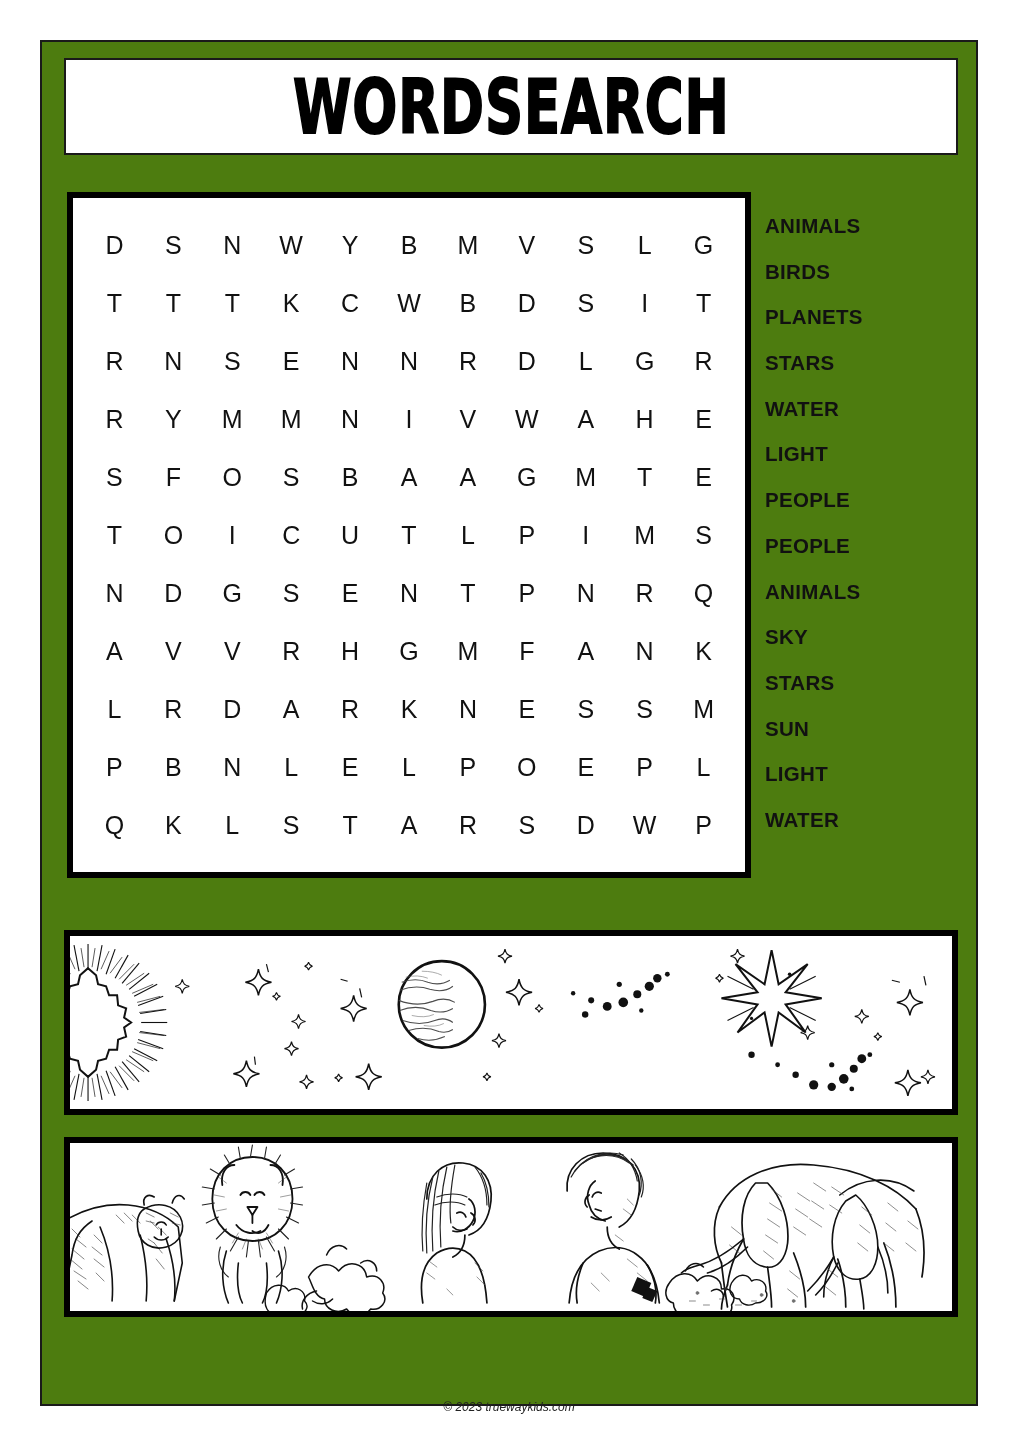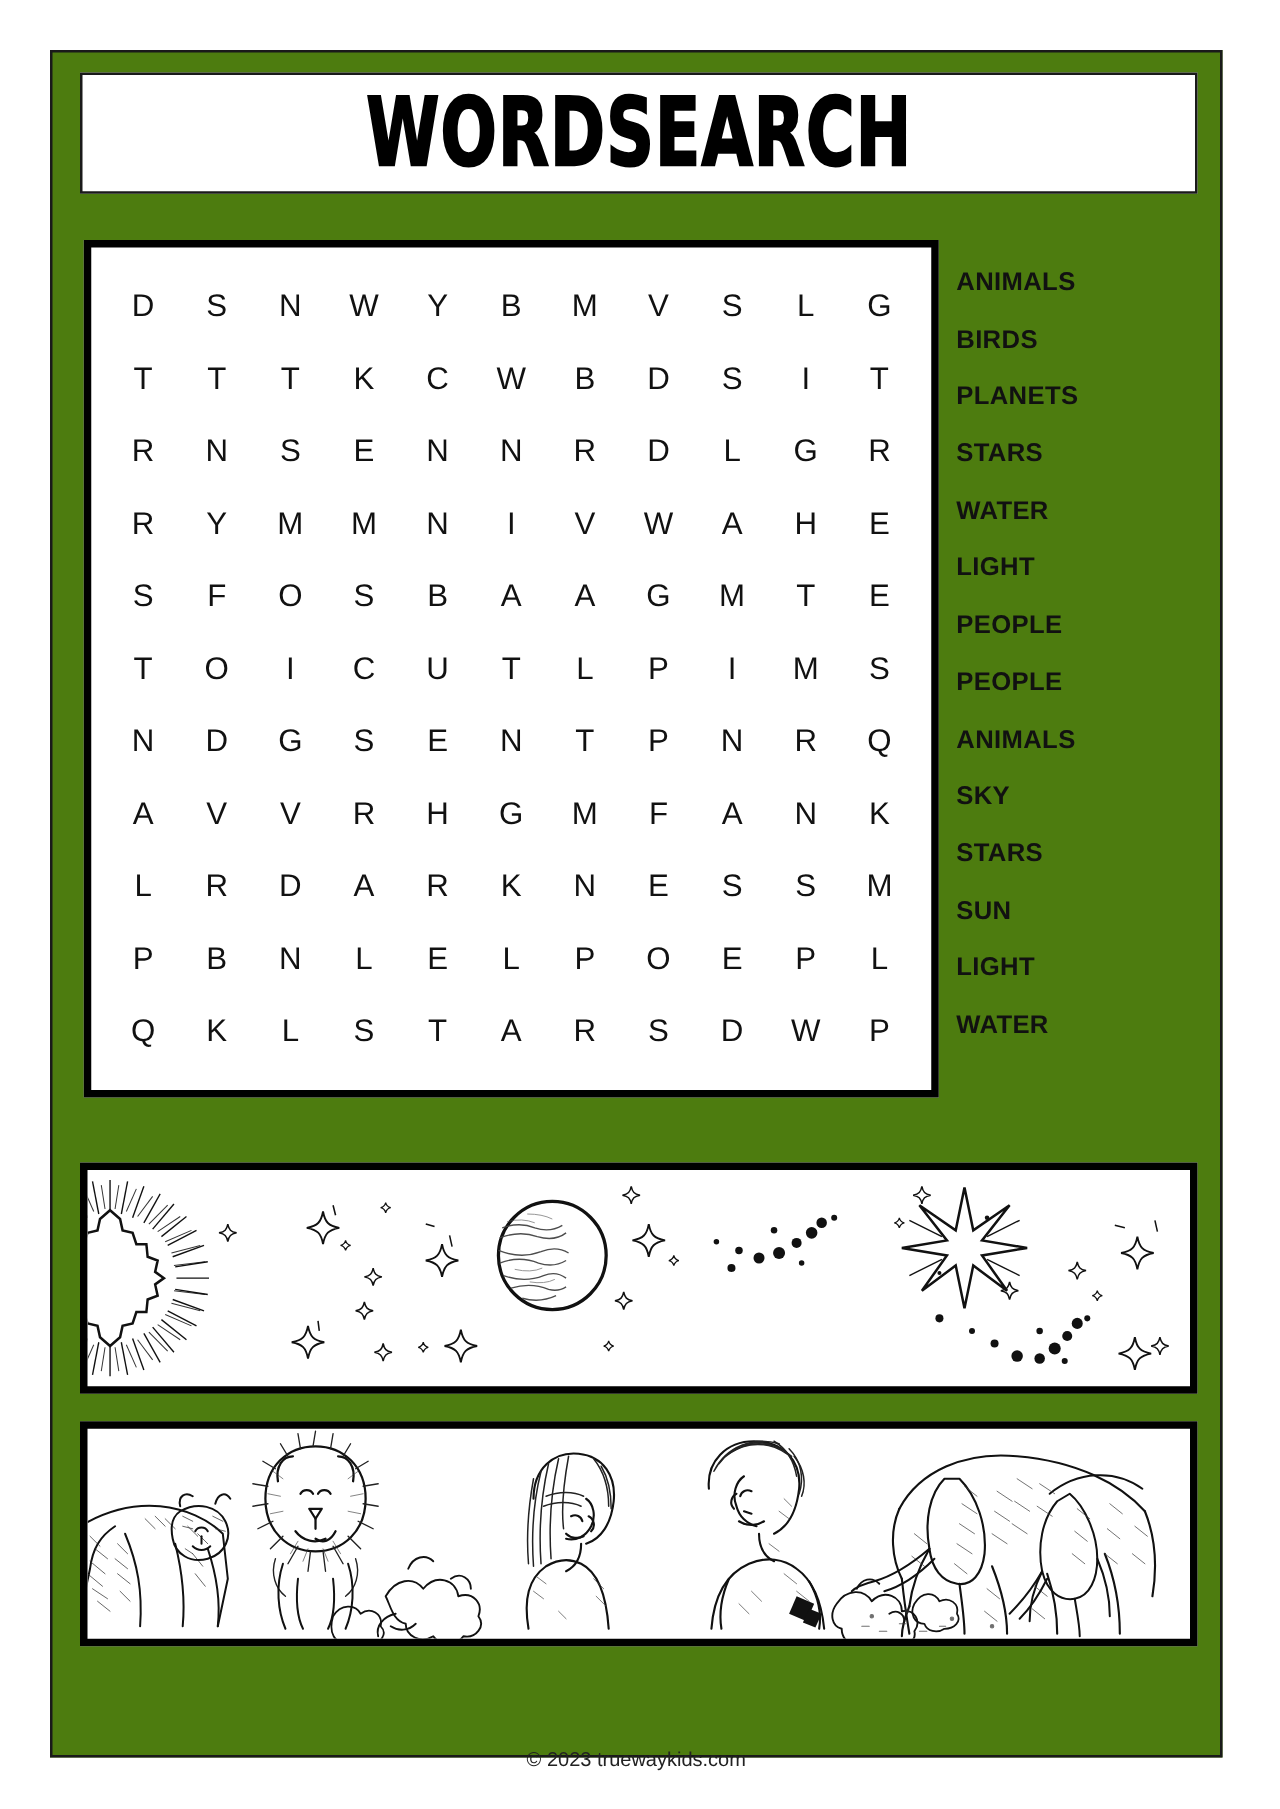--- a/index.html
+++ b/index.html
@@ -112,22 +112,23 @@
   .band-life  { top: 1095px; height: 180px; }
   .band svg { display: block; width: 100%; height: 100%; }
 
   
   .footer {
     position: absolute;
     left: 0; right: 0;
     top: 1358px;
     text-align: center;
     font-family: "Liberation Sans", sans-serif;
-    font-size: 16px;
+    font-size: 12px;
     color: #222;
+    font-style: italic;
   }
 </style>
 </head>
 <body>
 
 <div class="page-frame">
 
   <div class="title-box">
     <div class="title-text">WORDSEARCH</div>
   </div>

